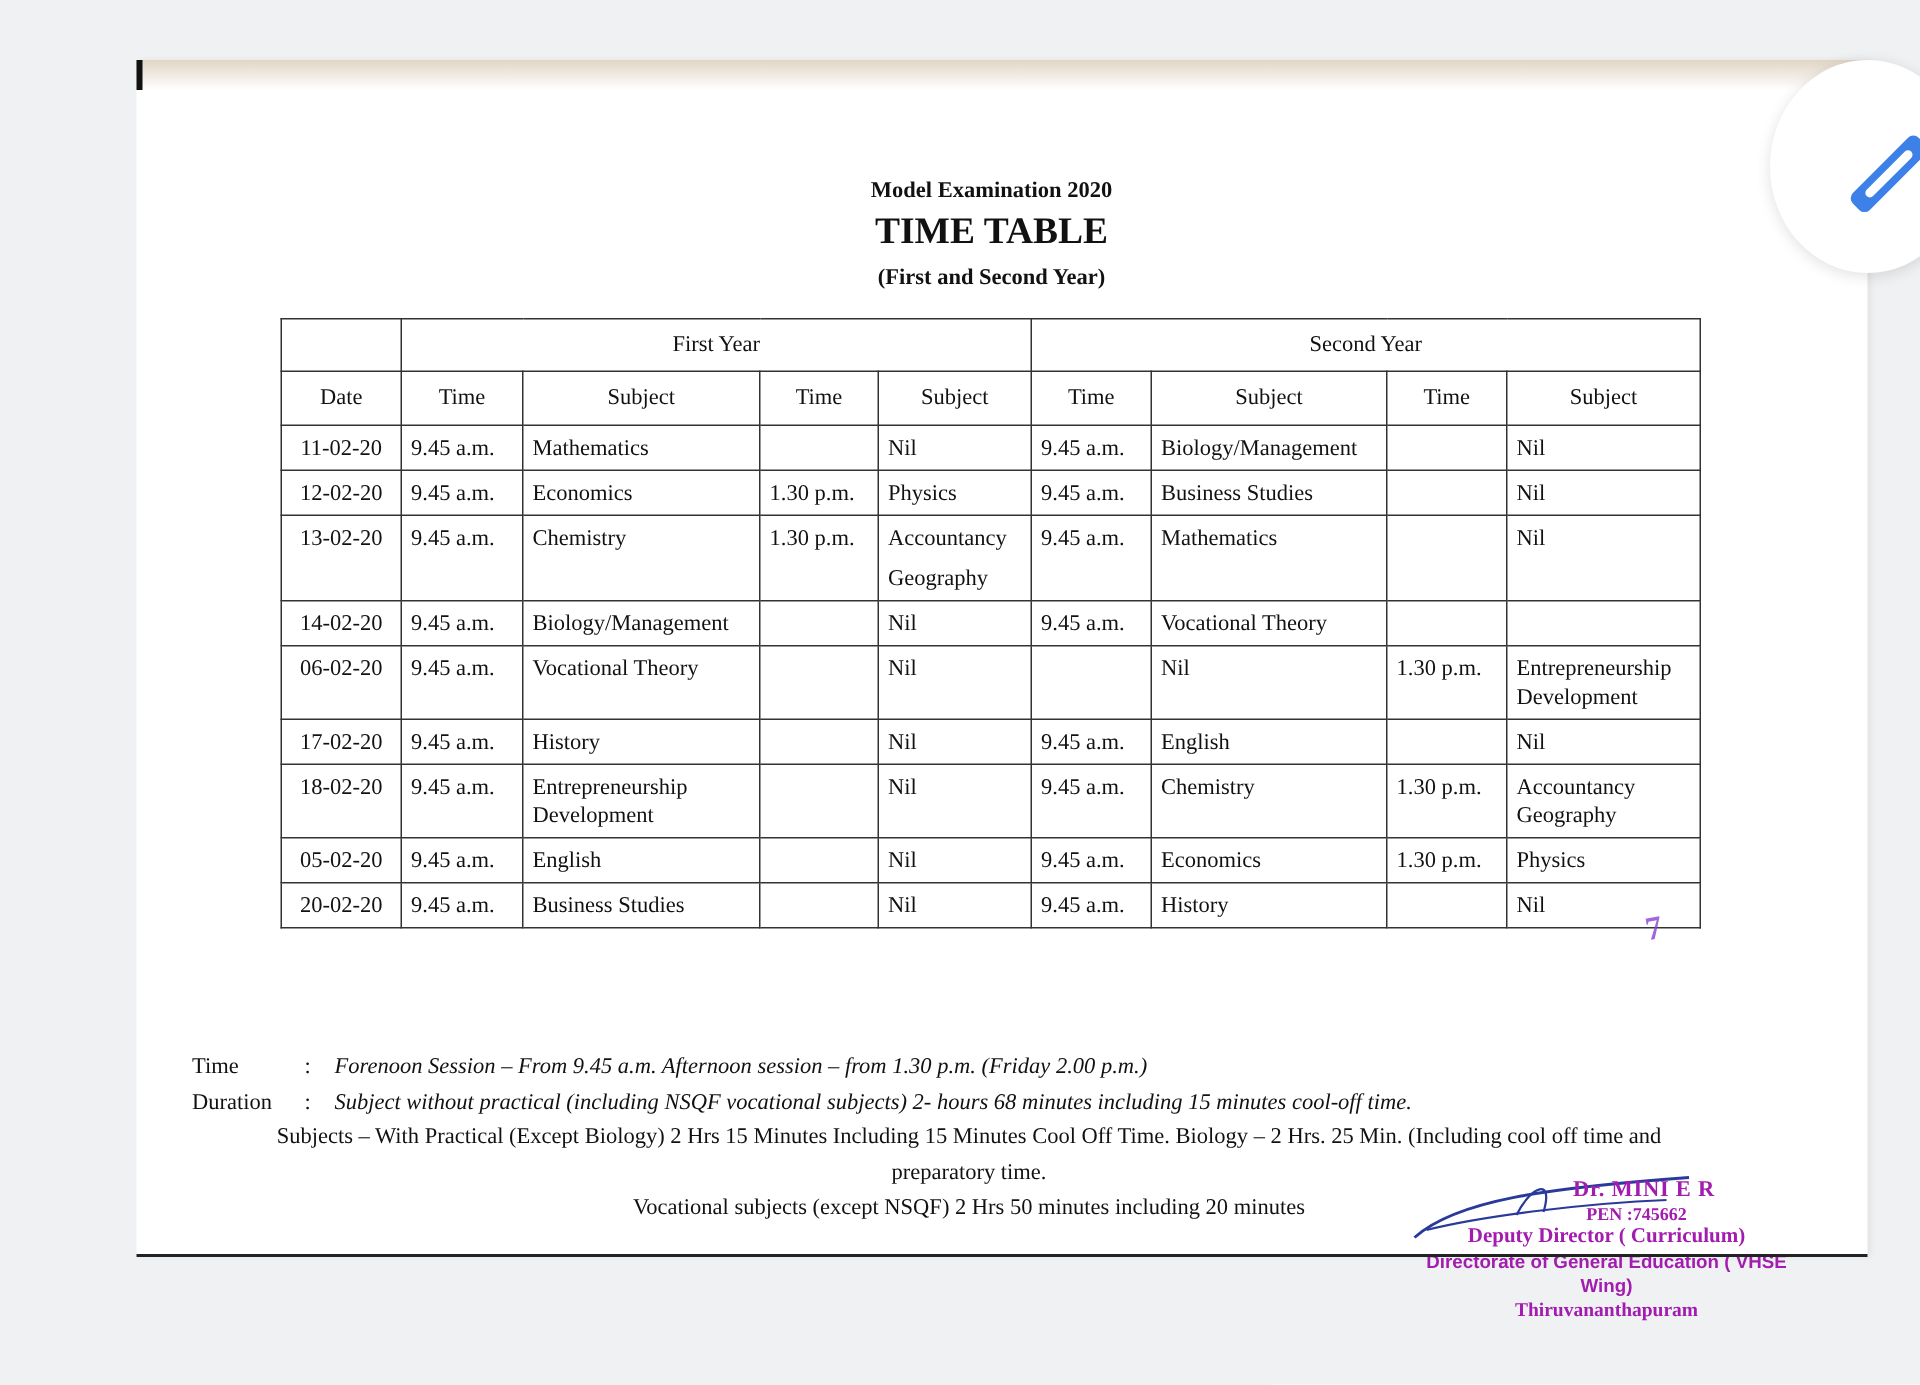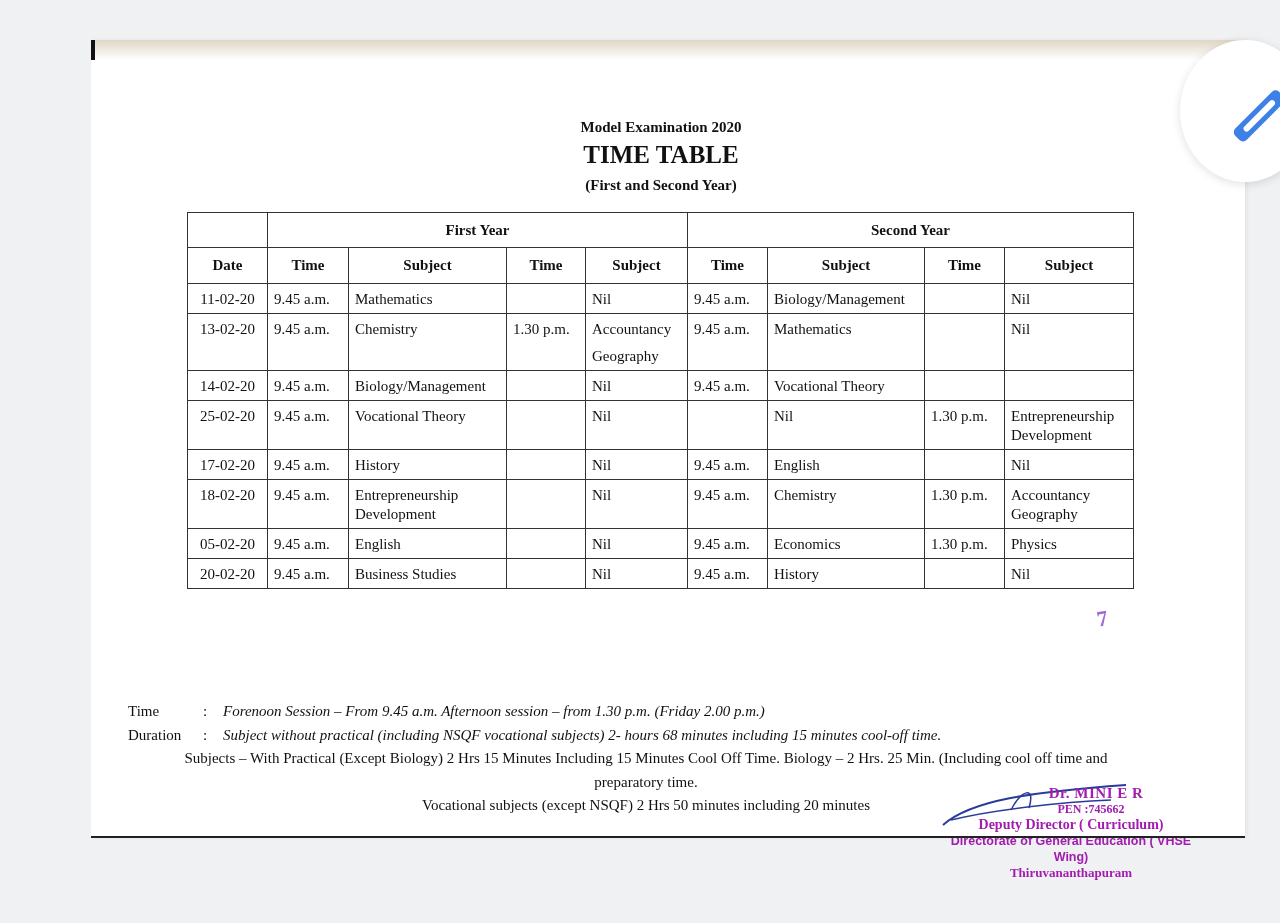--- a/index.html
+++ b/index.html
@@ -23,21 +23,21 @@
   .h2 { top:101px; font-size:25px; }
   .h3 { top:137px; font-size:15px; }
 
   table.tt {
     position:absolute; left:96px; top:172px; border-collapse:collapse;
     font-size:15px; table-layout:fixed;
   }
   table.tt td, table.tt th {
     border:1.3px solid #333; padding:6px 6px 0 6px; vertical-align:top; line-height:19px;
   }
-  table.tt th { font-weight:bold; text-align:center; vertical-align:middle; padding:0; }
+  table.tt th { font-weight:normal; text-align:center; vertical-align:middle; padding:0; }
   .grp th { height:34px; }
   .hdr th { height:35px; }
   td.center { text-align:center; }
   .h36 { height:30px; }
   .h63 { height:57px; }
   .h55 { height:49px; }
   td .line2 { display:block; margin-top:8px; }
 
   .notes { position:absolute; left:37px; top:660px; font-size:15px; line-height:23.5px; }
   .note-row { display:flex; }
@@ -107,20 +107,31 @@
       <td class="center">11-02-20</td>
       <td>9.45 a.m.</td>
       <td>Mathematics</td>
       <td></td>
       <td>Nil</td>
       <td>9.45 a.m.</td>
       <td>Biology/Management</td>
       <td></td>
       <td>Nil</td>
     </tr>
+    <tr class="h36">
+      <td class="center">12-02-20</td>
+      <td>9.45 a.m.</td>
+      <td>Economics</td>
+      <td>1.30 p.m.</td>
+      <td>Physics</td>
+      <td>9.45 a.m.</td>
+      <td>Business Studies</td>
+      <td></td>
+      <td>Nil</td>
+    </tr>
     <tr class="h63">
       <td class="center">13-02-20</td>
       <td>9.45 a.m.</td>
       <td>Chemistry</td>
       <td>1.30 p.m.</td>
       <td>
         <span>Accountancy</span>
         <span class="line2">Geography</span>
       </td>
       <td>9.45 a.m.</td>
@@ -133,21 +144,21 @@
       <td>9.45 a.m.</td>
       <td>Biology/Management</td>
       <td></td>
       <td>Nil</td>
       <td>9.45 a.m.</td>
       <td>Vocational Theory</td>
       <td></td>
       <td></td>
     </tr>
     <tr class="h55">
-      <td class="center">25-02-20</td>
+      <td class="center">06-02-20</td>
       <td>9.45 a.m.</td>
       <td>Vocational Theory</td>
       <td></td>
       <td>Nil</td>
       <td></td>
       <td>Nil</td>
       <td>1.30 p.m.</td>
       <td>Entrepreneurship Development</td>
     </tr>
     <tr class="h36">

